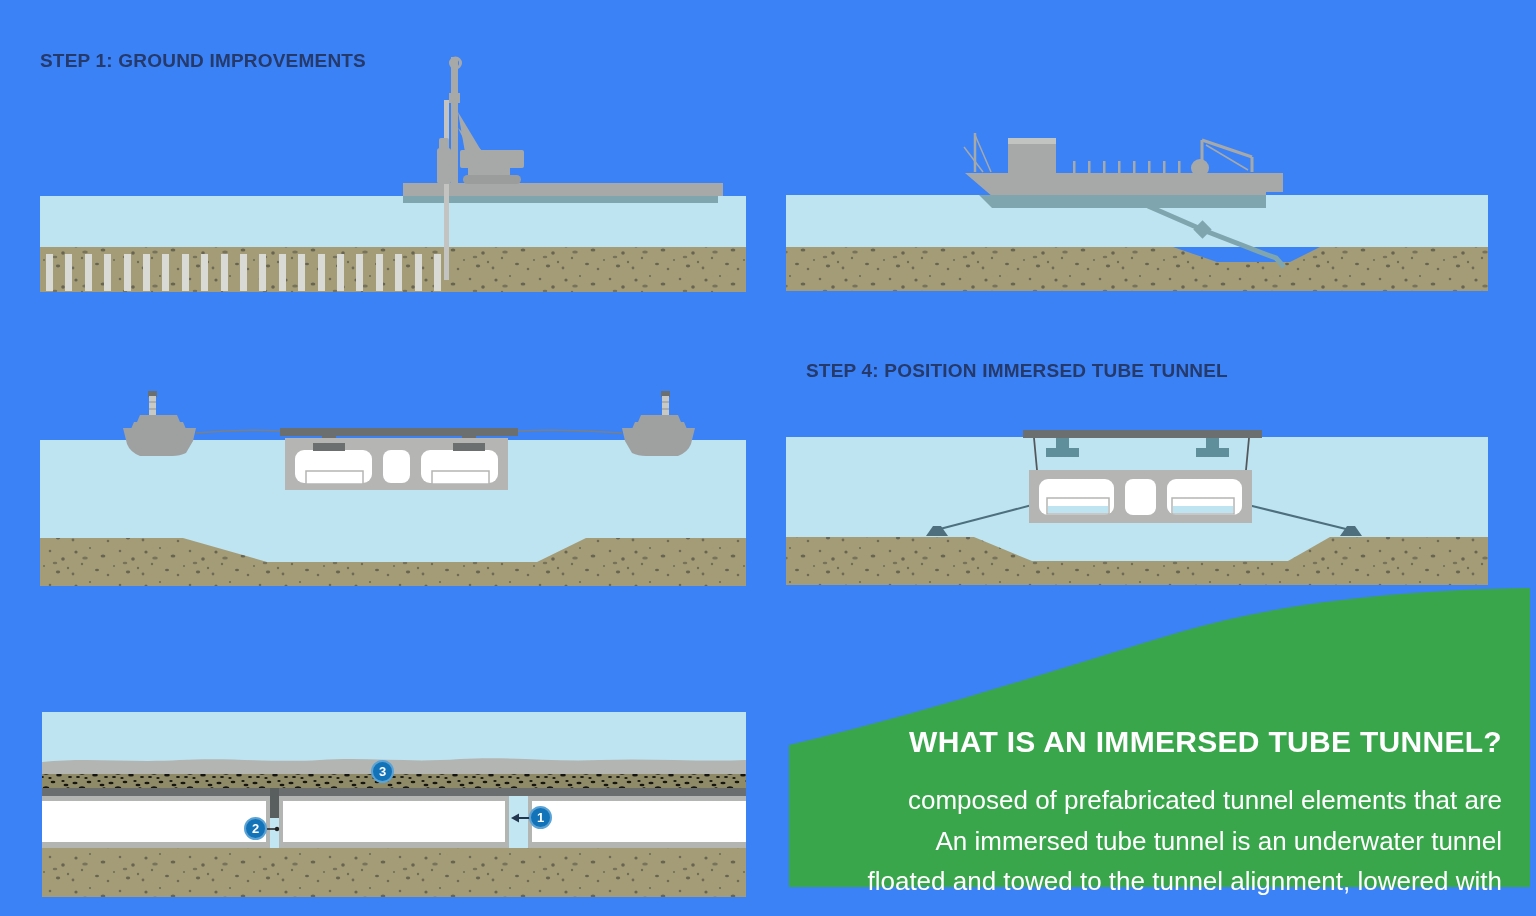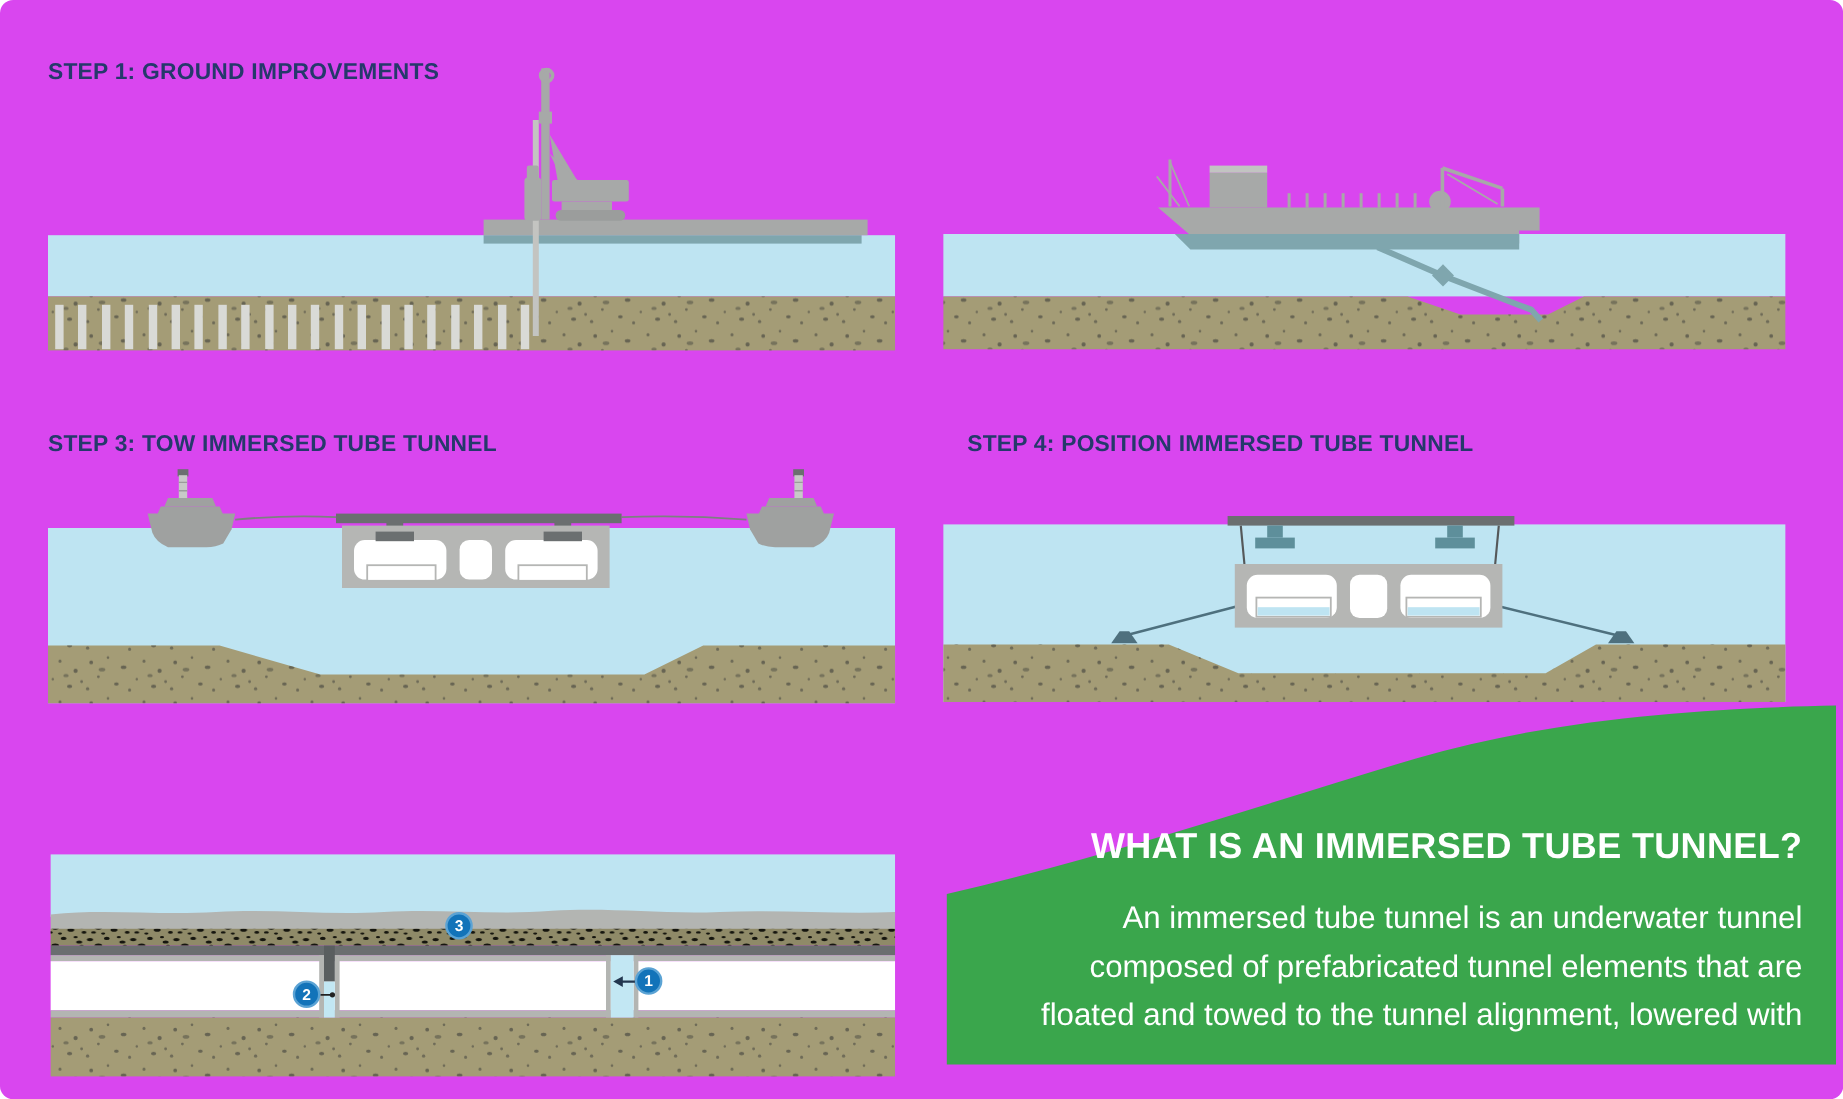--- a/index.html
+++ b/index.html
@@ -1,24 +1,24 @@
 <!DOCTYPE html>
 <html><head>
 <meta charset="utf-8">
 <style>
   html,body{margin:0;padding:0;background:#fff;}
-  #stage{position:relative;width:1536px;height:916px;background:#d946ef;overflow:hidden;
-         font-family:"Liberation Sans",sans-serif;border-radius:11px;}
+  #stage{position:relative;width:1536px;height:916px;background:#3b82f6;overflow:hidden;
+         font-family:"Liberation Sans",sans-serif;}
   .heading{position:absolute;font-weight:bold;font-size:19px;color:#25396b;
            letter-spacing:.2px;white-space:nowrap;}
   .ill{position:absolute;display:block;}
   .badge{position:absolute;width:23px;height:23px;border-radius:50%;
          background:#1273b9;border:2px solid #5ba3d4;box-sizing:border-box;
          color:#fff;font-weight:bold;font-size:13px;line-height:19px;text-align:center;}
-  .green-text{position:absolute;left:860px;width:642px;text-align:right;color:#fff;}
+  .green-text{position:absolute;left:860px;width:642px;text-align:right;color:#fff;margin-top:36px;}
   .green-heading{top:688px;font-weight:bold;font-size:30px;line-height:36px;letter-spacing:.3px;}
   .green-body{top:744px;font-size:26px;line-height:40.5px;font-weight:normal;}
   .green-body div{height:40.5px;}
 </style>
 </head>
 <body>
 
 <div id="stage">
 
   <svg width="0" height="0" style="position:absolute">
@@ -48,21 +48,20 @@
         <ellipse cx="34" cy="12" rx="2" ry="1.1" fill="#15150e"></ellipse>
         <ellipse cx="6" cy="12" rx="2" ry="1" fill="#15150e"></ellipse>
         <ellipse cx="14" cy="13" rx="1.7" ry=".9" fill="#15150e"></ellipse>
         <ellipse cx="27" cy="1" rx="1.7" ry=".9" fill="#15150e"></ellipse>
         <ellipse cx="32" cy="8" rx="1.6" ry=".8" fill="#15150e"></ellipse>
       </pattern>
     </defs>
   </svg>
 
   <div class="heading" style="left:40px;top:50px">STEP 1: GROUND IMPROVEMENTS</div>
-  <div class="heading" style="left:40px;top:360px">STEP 3: TOW IMMERSED TUBE TUNNEL</div>
   <div class="heading" style="left:806px;top:360px">STEP 4: POSITION IMMERSED TUBE TUNNEL</div>
 
   <svg class="ill" style="left:40px;top:50px" width="706" height="245" viewBox="40 50 706 245">
     <rect x="40" y="196" width="706" height="51" fill="#bee4f2"></rect>
     <g>
       <rect x="40" y="247" width="706" height="45" fill="#a49c76"></rect>
       <rect x="40" y="247" width="706" height="45" fill="url(#spkSea)"></rect>
     </g>
     <g fill="#d9dad6">
       <rect x="46" y="254" width="7" height="37"></rect>
@@ -256,18 +255,18 @@
 
   <div class="badge" style="left:529px;top:806px">1</div>
   <div class="badge" style="left:244px;top:817px">2</div>
   <div class="badge" style="left:371px;top:760px">3</div>
 
   <svg class="ill" style="left:786px;top:585px" width="750" height="331" viewBox="786 585 750 331">
     <path d="M789,745 C930,712 1060,668 1180,632 C1300,597 1430,590 1530,588 L1530,887 L789,887 Z" fill="#3aa64c"></path>
   </svg>
   <div class="green-text green-heading">WHAT IS AN IMMERSED TUBE TUNNEL?</div>
   <div class="green-text green-body">
+    <div>composed of prefabricated tunnel elements that are</div>
     <div>An immersed tube tunnel is an underwater tunnel</div>
-    <div>composed of prefabricated tunnel elements that are</div>
     <div>floated and towed to the tunnel alignment, lowered with</div>
   </div>
 
 </div>
 
 </body></html>

